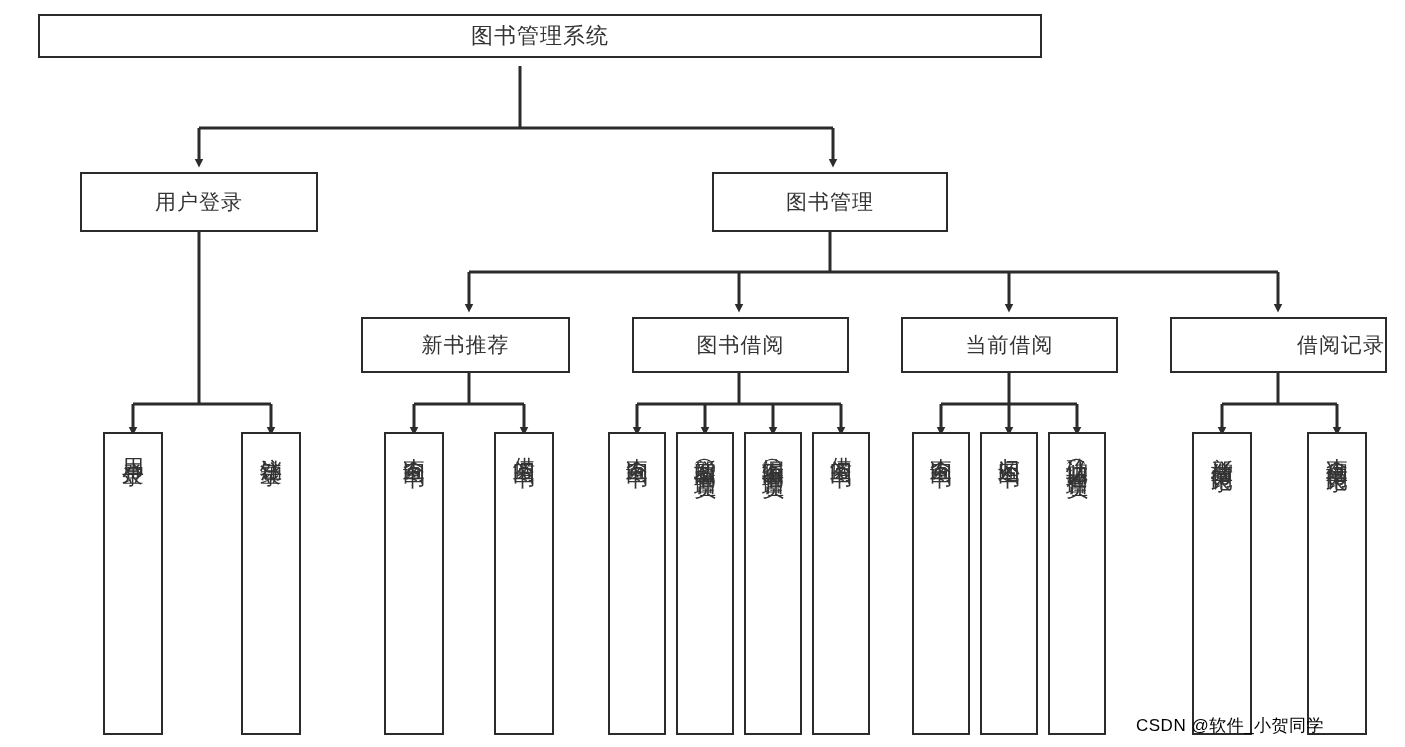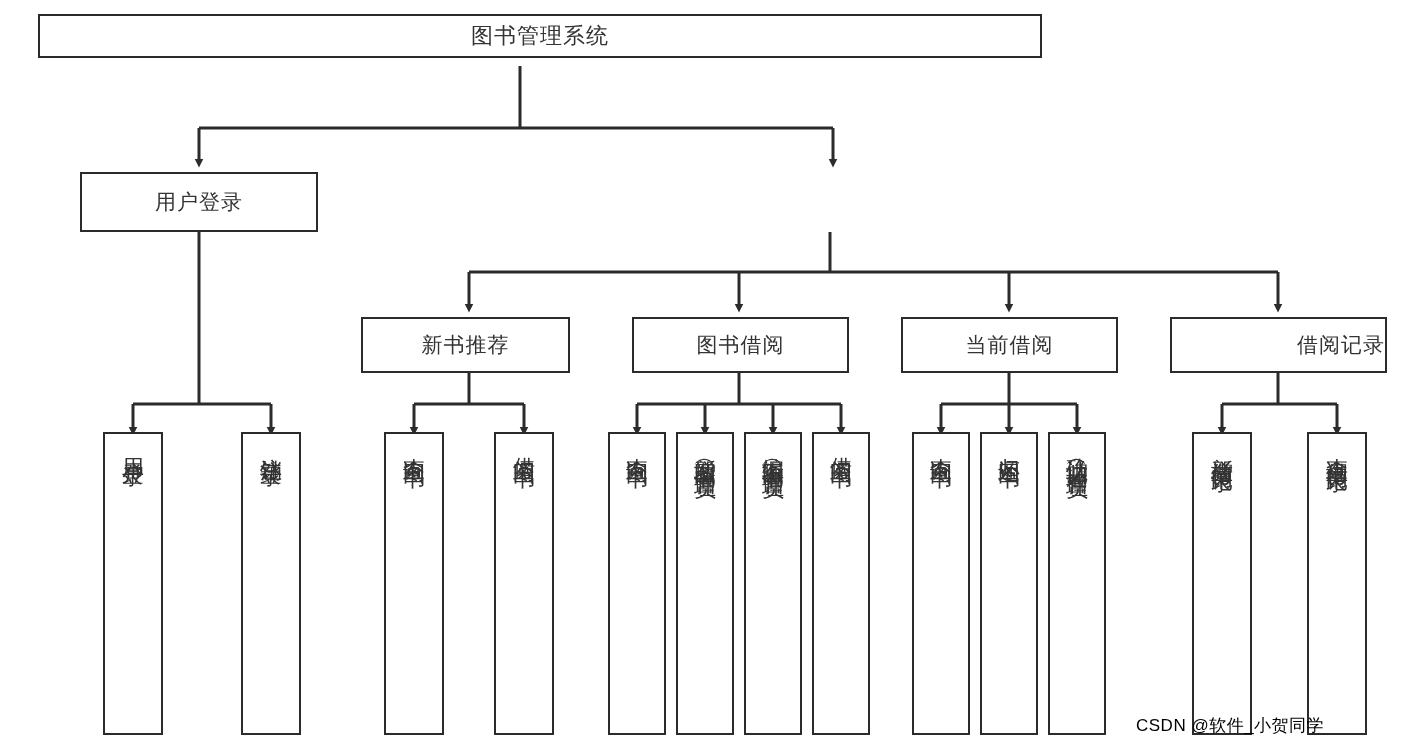--- a/index.html
+++ b/index.html
@@ -132,20 +132,23 @@
   </svg>
 
   <div class="node horiz root" style="left:18px; top:14px; width:1004px; height:44px;margin-left:20px;">
     <span class="node-label">图书管理系统</span>
   </div>
 
   <div class="node horiz" style="left:80px; top:172px; width:238px; height:60px;">
     <span class="node-label">用户登录</span>
   </div>
 
+  <div class="node horiz" style="left:712px; top:172px; width:236px; height:60px;">
+    <span class="node-label">图书管理</span>
+  </div>
 
   <div class="node horiz" style="left:361px; top:317px; width:209px; height:56px;">
     <span class="node-label">新书推荐</span>
   </div>
 
   <div class="node horiz" style="left:901px; top:317px; width:217px; height:56px;">
     <span class="node-label">当前借阅</span>
   </div>
 
   <div class="node horiz" style="left:632px; top:317px; width:217px; height:56px;">

